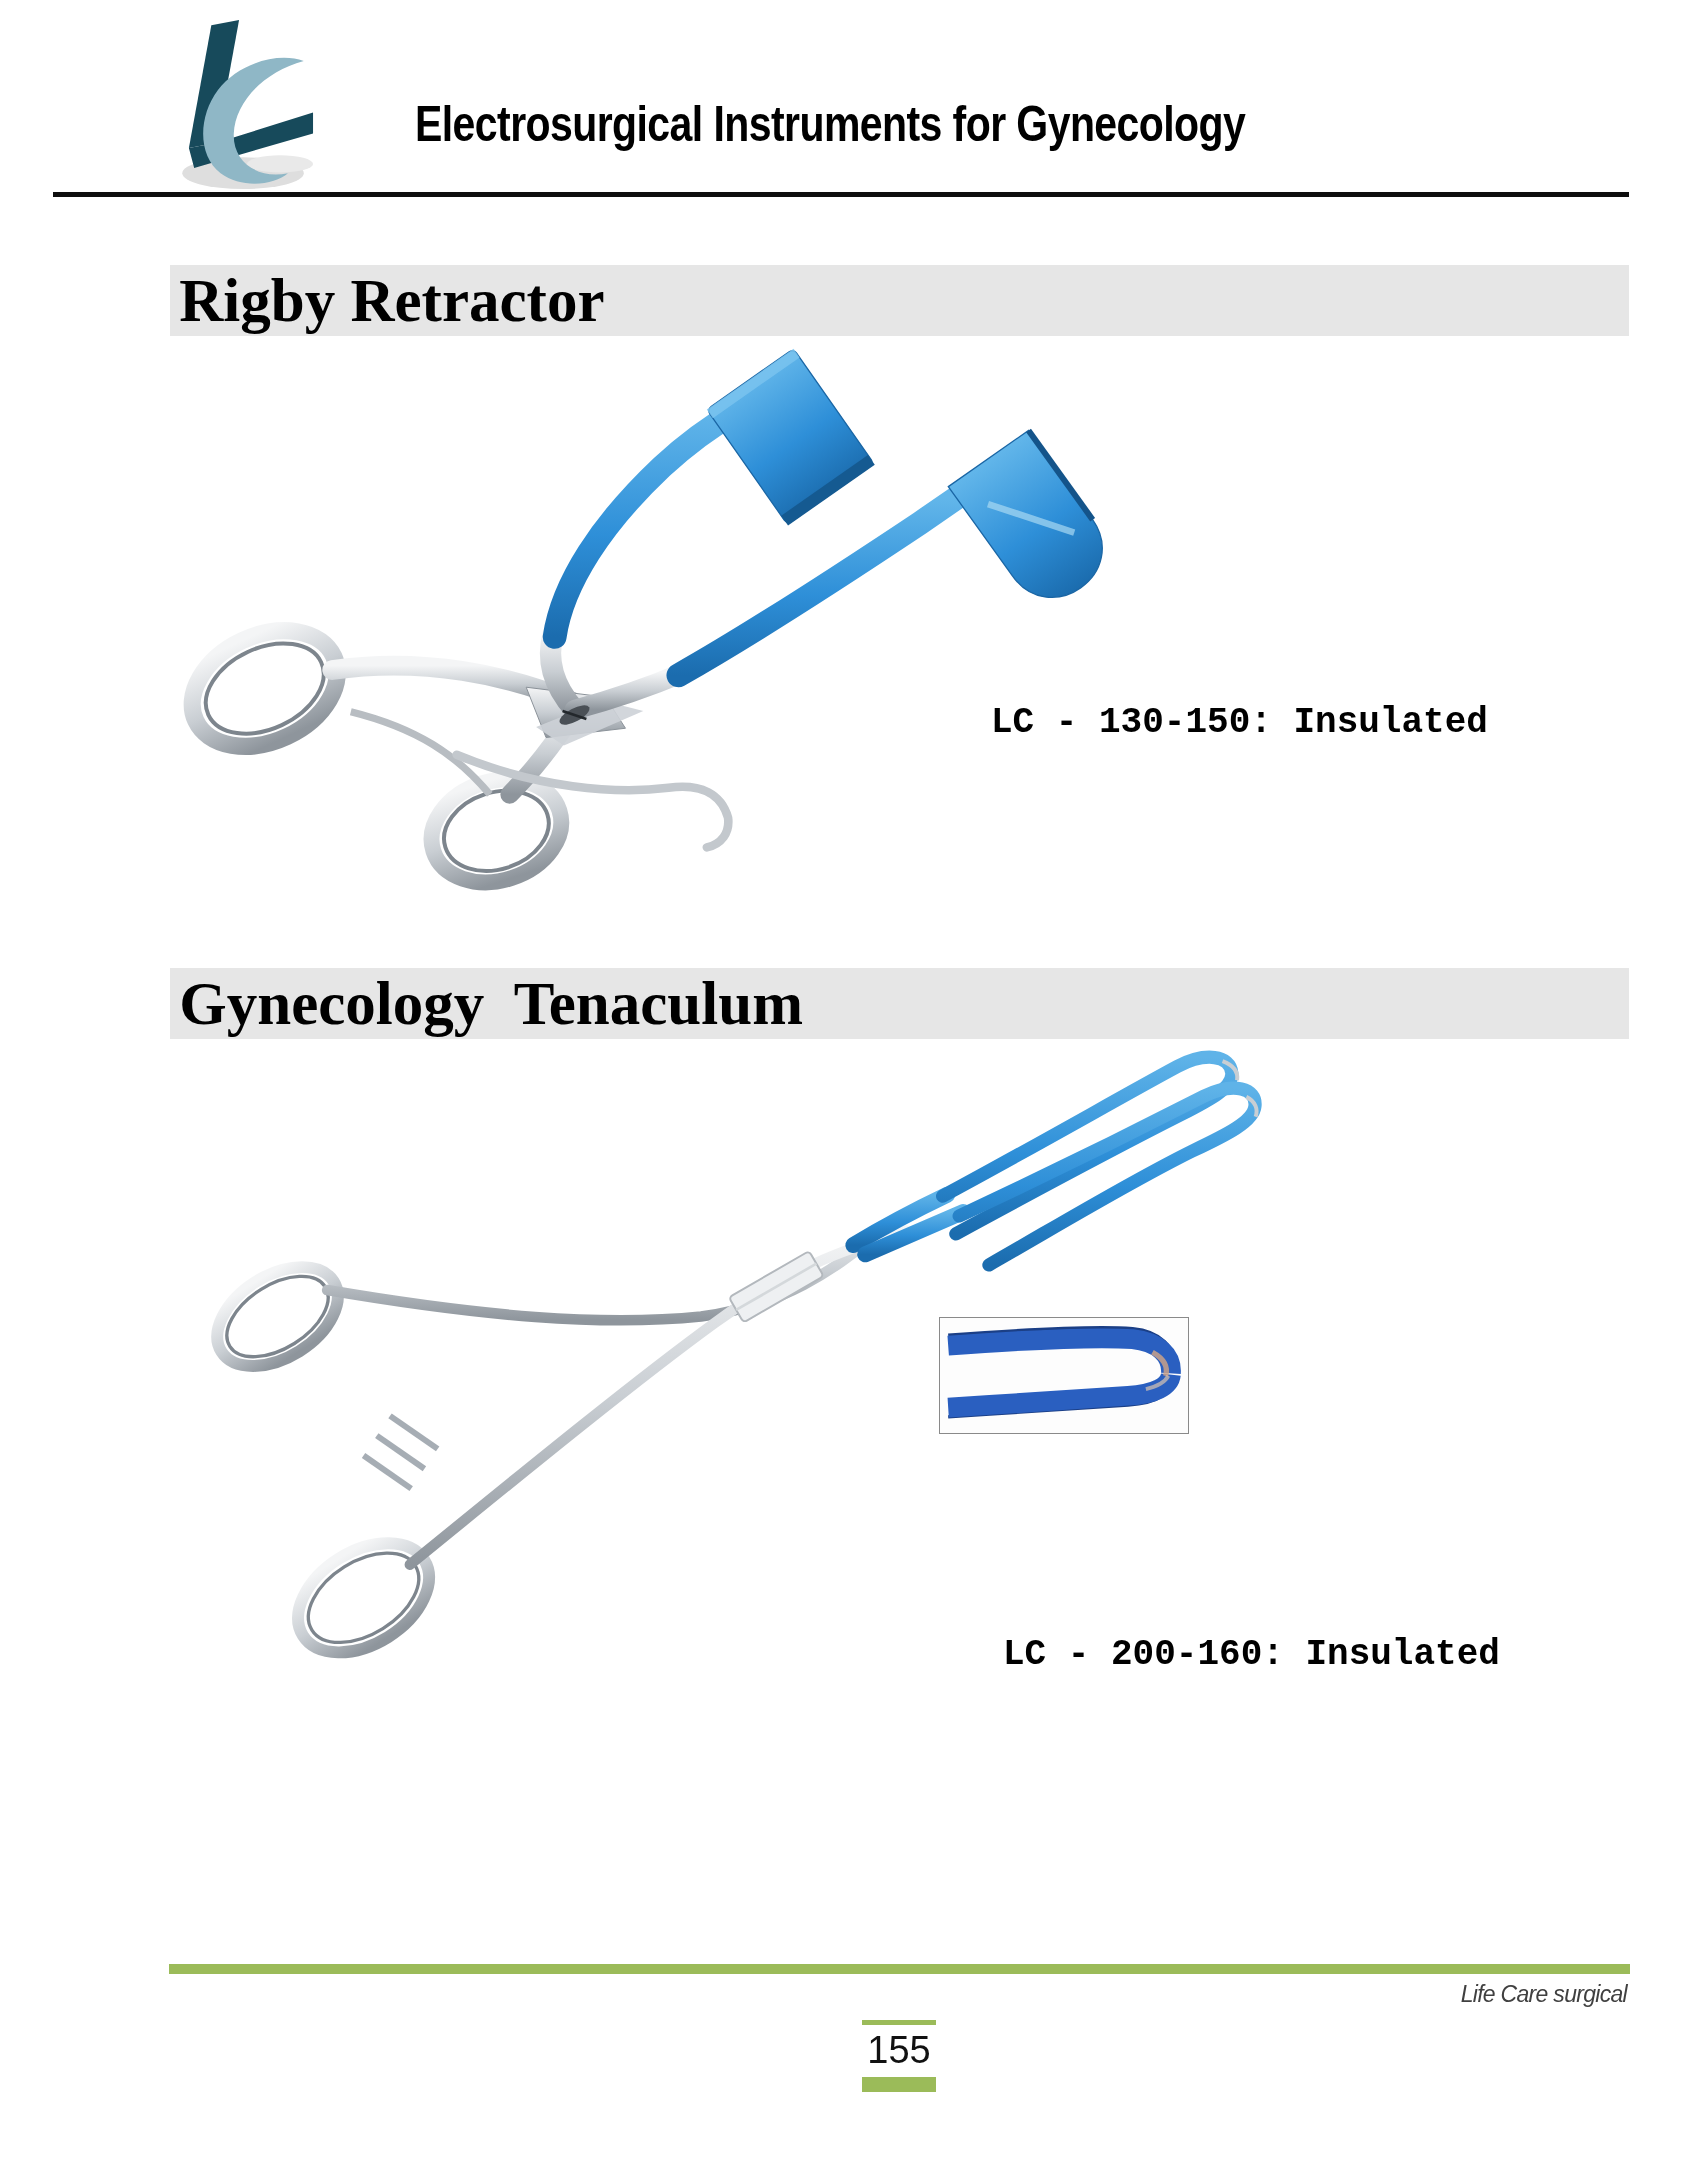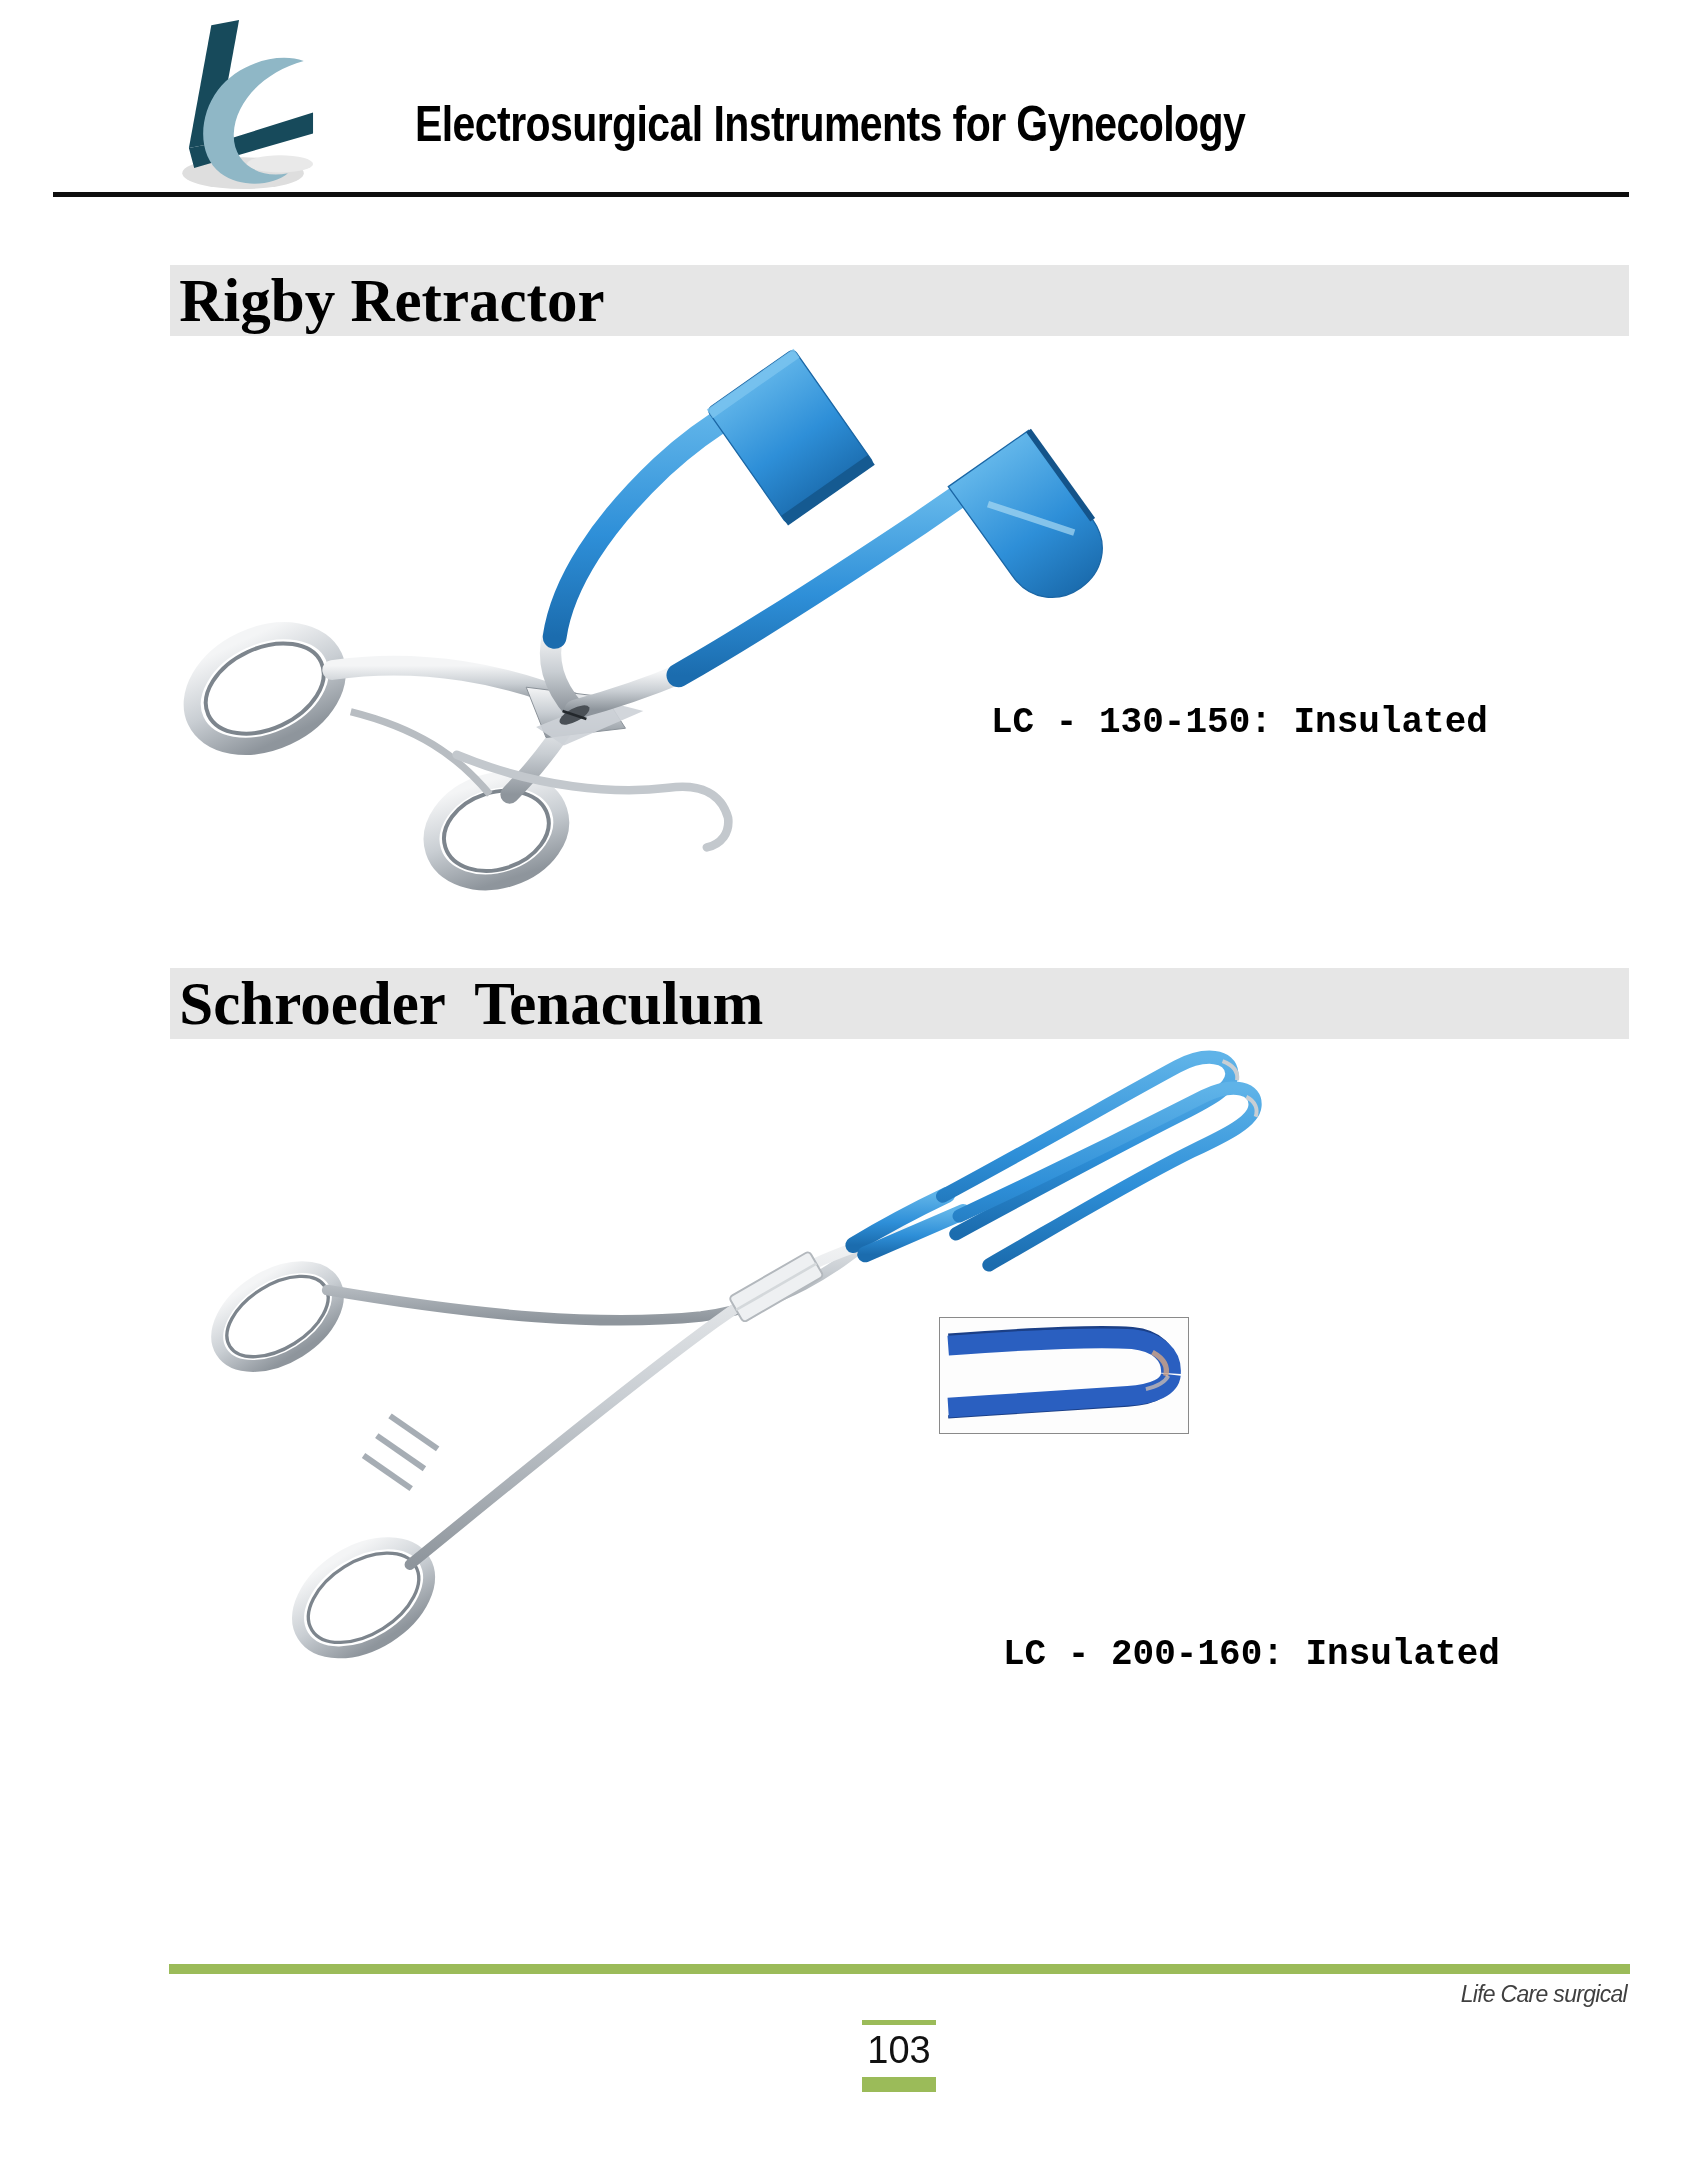--- a/index.html
+++ b/index.html
@@ -118,21 +118,21 @@
       <g>
         <ellipse cx="658" cy="580" rx="25" ry="10" fill="#4a5056" transform="rotate(-28 658 580)"></ellipse>
         <line x1="640" y1="574" x2="676" y2="586" stroke="#23282c" stroke-width="4"></line>
       </g>
     </svg>
   </div>
 
   <div class="abs code-label code-1">LC - 130-150: Insulated</div>
 
   <div class="abs section-bar bar-2">
-    <span class="bar-label">Schroeder  Tenaculum</span>
+    <span class="bar-label">Gynecology  Tenaculum</span>
   </div>
 
   <div class="abs fig-2">
     <svg viewBox="0 0 1780 1020" width="1178" height="675">
       <defs>
         <linearGradient id="st2" x1="0" y1="0" x2="0" y2="1">
           <stop offset="0" stop-color="#f4f5f6"></stop>
             <stop offset="0.5" stop-color="#c9ced3"></stop>
             <stop offset="1" stop-color="#8e959c"></stop>
         </linearGradient>
@@ -185,17 +185,17 @@
       <path d="M 322,52 C 340,62 346,74 342,88" fill="none" stroke="#c9a188" stroke-width="8" opacity="0.85"></path>
       <path d="M 312,108 C 330,104 342,96 346,88" fill="none" stroke="#d8c4b2" stroke-width="6" opacity="0.7"></path>
     </svg>
   </div>
 
   <div class="abs code-label code-2">LC - 200-160: Insulated</div>
 
   <div class="abs footer-rule"></div>
   <div class="abs brand-name">Life Care surgical</div>
   <div class="abs pageno-line-top"></div>
-  <div class="abs pageno">103</div>
+  <div class="abs pageno">155</div>
   <div class="abs pageno-line-bottom"></div>
 
 </div>
 
 
 </body></html>

